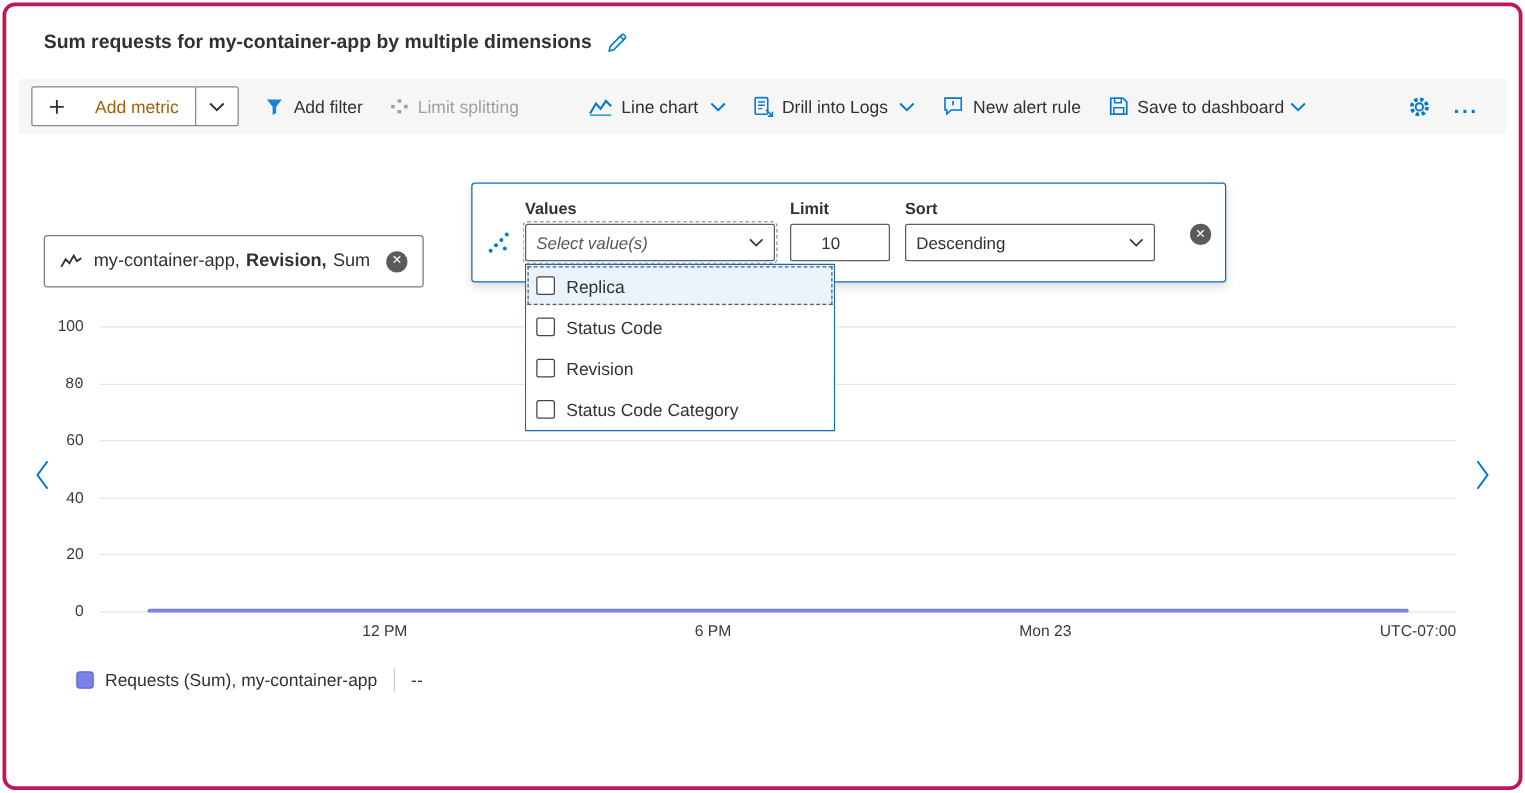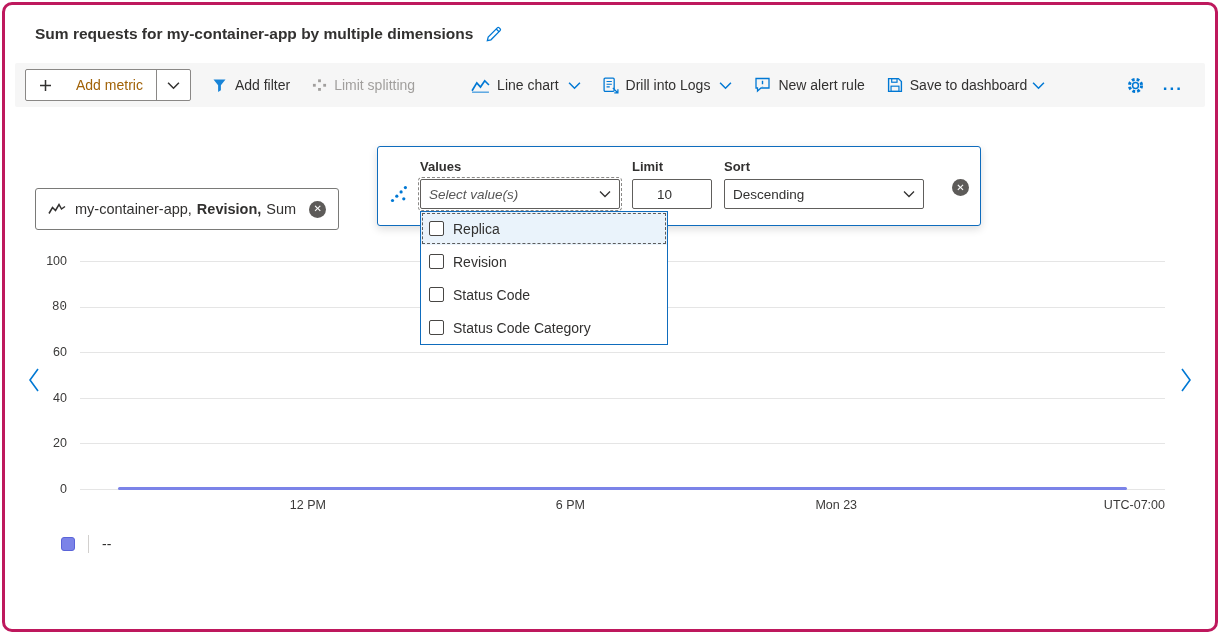--- a/index.html
+++ b/index.html
@@ -274,25 +274,25 @@
 
         <span class="close-circle panel-close">✕</span>
 
         <div class="dropdown">
           <div class="option focused">
             <span class="checkbox"></span>
             <span>Replica</span>
           </div>
           <div class="option">
             <span class="checkbox"></span>
-            <span>Revision</span>
+            <span>Status Code</span>
           </div>
           <div class="option">
             <span class="checkbox"></span>
-            <span>Status Code</span>
+            <span>Revision</span>
           </div>
           <div class="option">
             <span class="checkbox"></span>
             <span>Status Code Category</span>
           </div>
         </div>
       </div>
     </div>
 
     <div class="chart-wrap">
@@ -322,18 +322,19 @@
           <div class="xtick" style="left: 21%;">12 PM</div>
           <div class="xtick" style="left: 45.2%;">6 PM</div>
           <div class="xtick" style="left: 69.7%;">Mon 23</div>
           <div class="xtick" style="right: 0px; transform: none;">UTC-07:00</div>
           <div class="series-line" style="left: 3.5%; right: 3.5%; background: rgb(123, 131, 232);"></div>
         </div>
     </div>
 
     <div class="legend">
       <span class="swatch" style="background: rgb(123, 131, 232);"></span>
+      <span>Requests (Sum), my-container-app</span>
       <span class="legend-sep"></span>
       <span>--</span>
     </div>
 
   </div>
 </div>
 
 </body></html>

